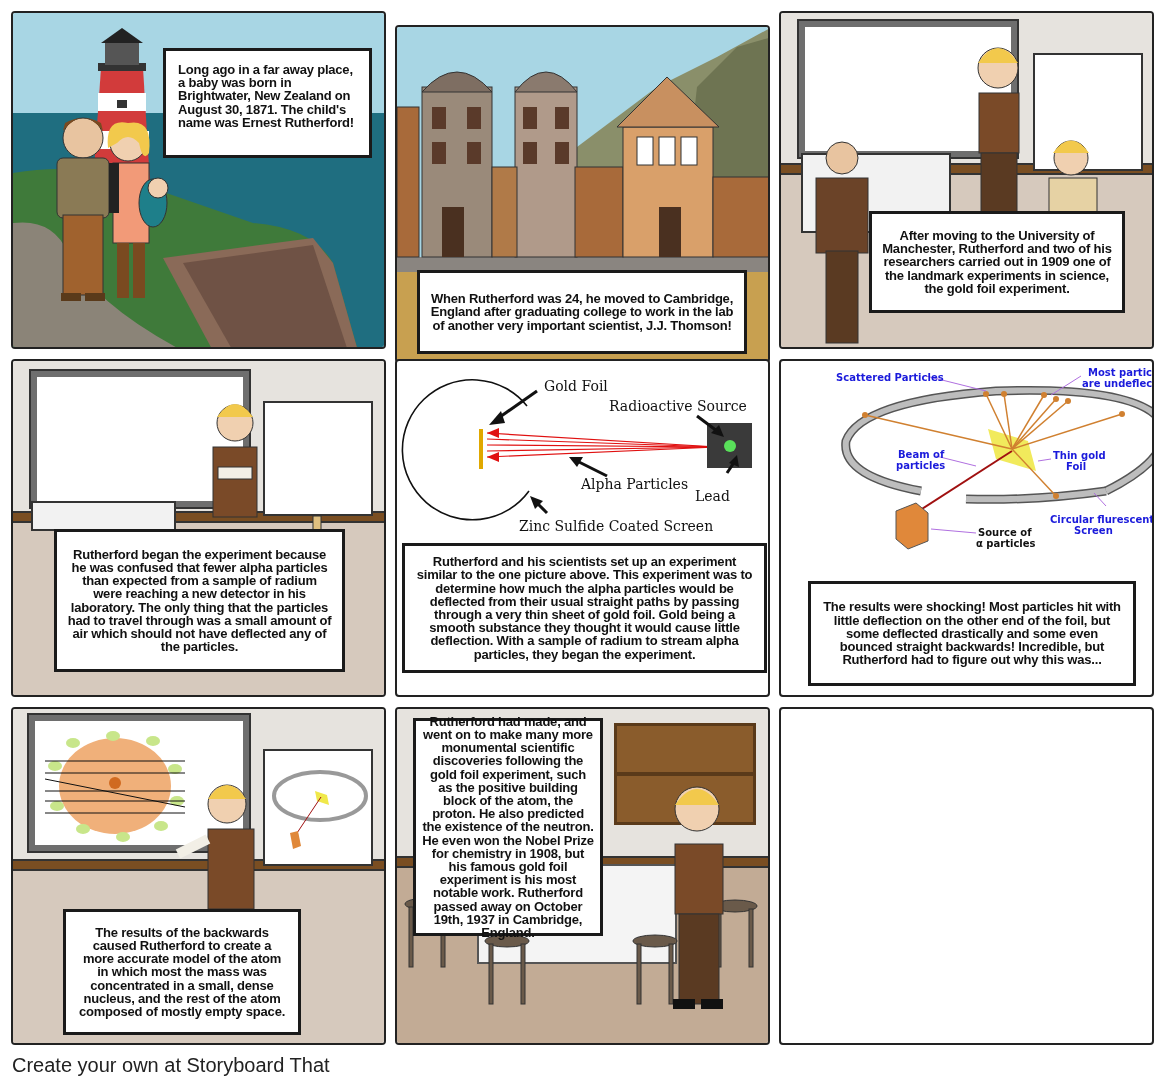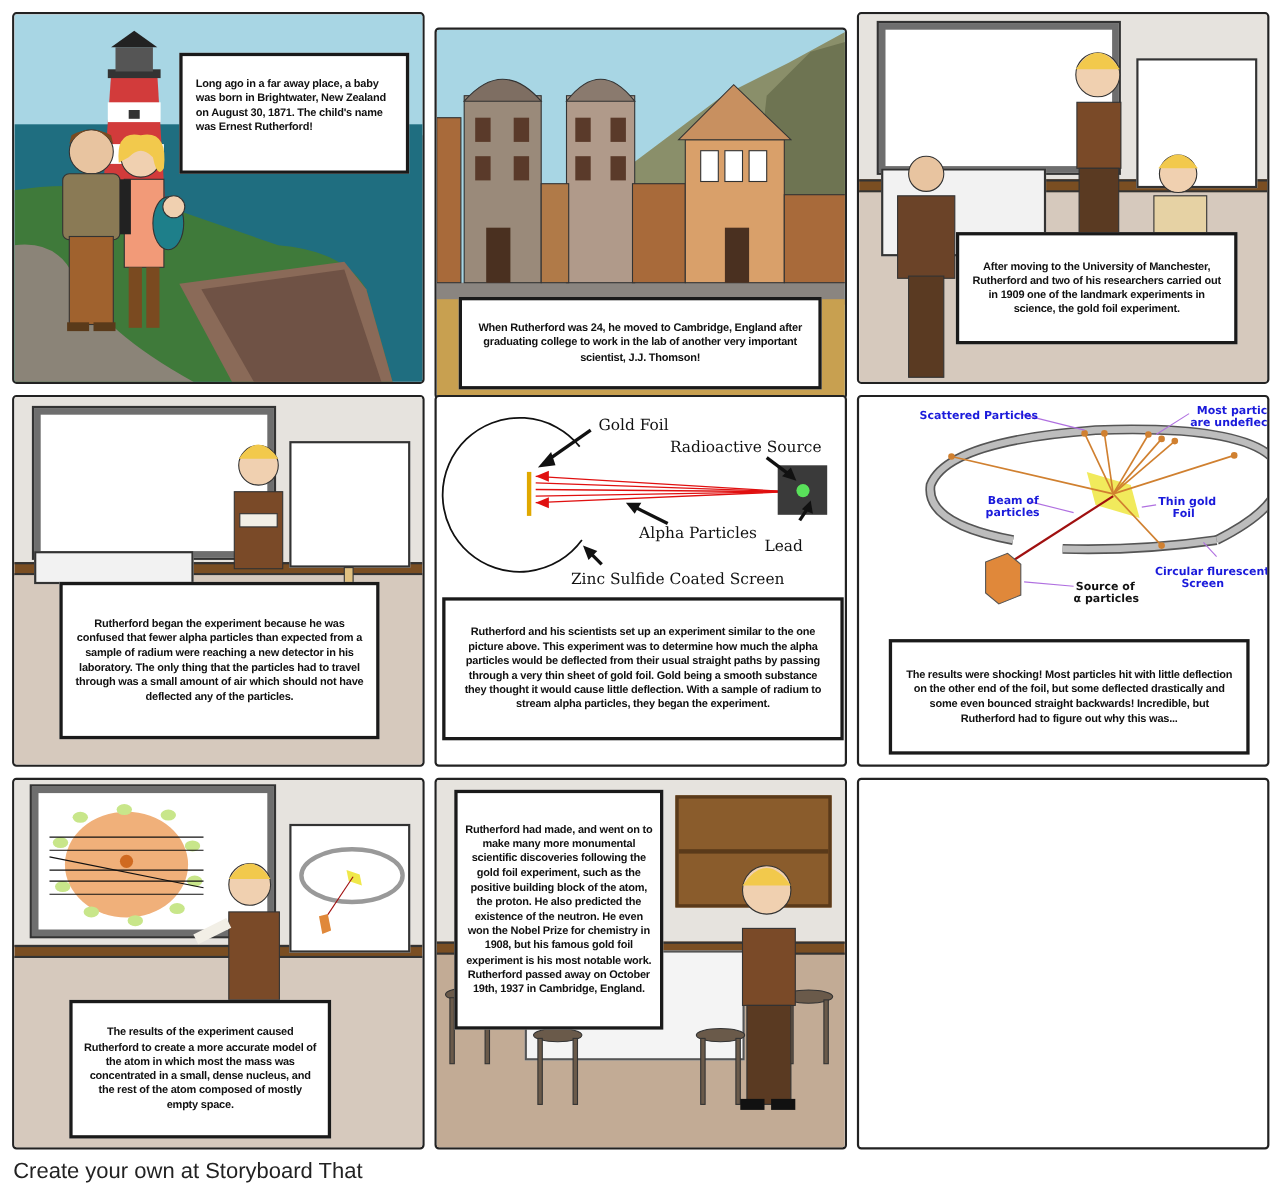--- a/index.html
+++ b/index.html
@@ -1,19 +1,19 @@
 <!DOCTYPE html>
 <html><head>
 <meta charset="utf-8">
 <style>
   * { box-sizing: border-box; margin: 0; padding: 0; }
   html, body { width: 1164px; height: 1081px; background: #ffffff; overflow: hidden; }
   body { position: relative; font-family: "Liberation Sans", sans-serif; }
   .panel { position: absolute; width: 375px; height: 338px; border: 2px solid #222; border-radius: 4px; overflow: hidden; background: #fff; }
-  .caption { position: absolute; background: #fff; border: 3px solid #1a1a1a; display: flex; align-items: center; justify-content: center; text-align: center; font-family: "Liberation Sans", sans-serif; font-weight: bold; font-size: 10px; line-height: 13.2px; color: #111; padding: 6px 10px; letter-spacing: -0.2px; }
+  .caption { position: absolute; background: #fff; border: 3px solid #1a1a1a; display: flex; align-items: center; justify-content: center; text-align: center; font-family: "Liberation Sans", sans-serif; font-weight: bold; font-size: 13px; line-height: 13.2px; color: #111; padding: 6px 10px; letter-spacing: -0.2px; }
   .caption.left { text-align: left; justify-content: flex-start; padding-left: 12px; }
   .abs { position: absolute; }
   .footer { position: absolute; left: 12px; top: 1054px; font-family: "Liberation Sans", sans-serif; font-size: 20px; color: #222; }
   svg { display: block; }
   .room-wall { position: absolute; left: 0; top: 0; width: 100%; height: 160px; background: #e6e3de; }
   .room-rail { position: absolute; left: 0; top: 150px; width: 100%; height: 12px; background: #7a4e22; border-top: 2px solid #333; border-bottom: 2px solid #333; }
   .room-floor { position: absolute; left: 0; top: 162px; width: 100%; height: 180px; background: #d6c9bd; }
   .whiteboard { position: absolute; background: #fff; border: 6px solid #6e6e6e; outline: 2px solid #333; }
   .easel-canvas { position: absolute; background: #fff; border: 2px solid #333; }
 </style>
@@ -297,21 +297,21 @@
       <polygon points="25,82 33,80 36,95 28,98" fill="#e0883a"></polygon>
     </svg>
   </div>
   <svg class="abs" style="left:0; top:0;" width="375" height="338" viewBox="0 0 375 338">
     <circle cx="214" cy="95" r="19" fill="#f0d0b0" stroke="#333"></circle>
     <path d="M195 90 Q214 62 233 90 Z" fill="#f2c94c"></path>
     <rect x="195" y="120" width="46" height="80" fill="#7a4a28" stroke="#333"></rect>
     <path d="M195 130 L165 145" stroke="#f2efe6" stroke-width="10"></path>
   </svg>
   <div class="caption" style="left:50px; top:200px; width:238px; height:126px;">
-    <span>The results of the experiment caused Rutherford to create a more accurate model of the atom in which most the mass was concentrated in a small, dense nucleus, and the rest of the atom composed of mostly empty space.</span>
+    <span>The results of the backwards caused Rutherford to create a more accurate model of the atom in which most the mass was concentrated in a small, dense nucleus, and the rest of the atom composed of mostly empty space.</span>
   </div>
 </div>
 
 <div class="panel" style="left:395px; top:707px;">
   <div class="room-wall" style="height:155px;"></div>
   <div class="room-rail" style="top:147px;"></div>
   <div class="room-floor" style="top:159px; background:#c2ab95;"></div>
   <div class="abs" style="left:217px; top:14px; width:142px; height:102px; background:#8a5c2c; border:3px solid #5a3a1a;">
     <div style="position:absolute; left:0; top:46px; width:100%; height:4px; background:#5a3a1a;"></div>
   </div>

